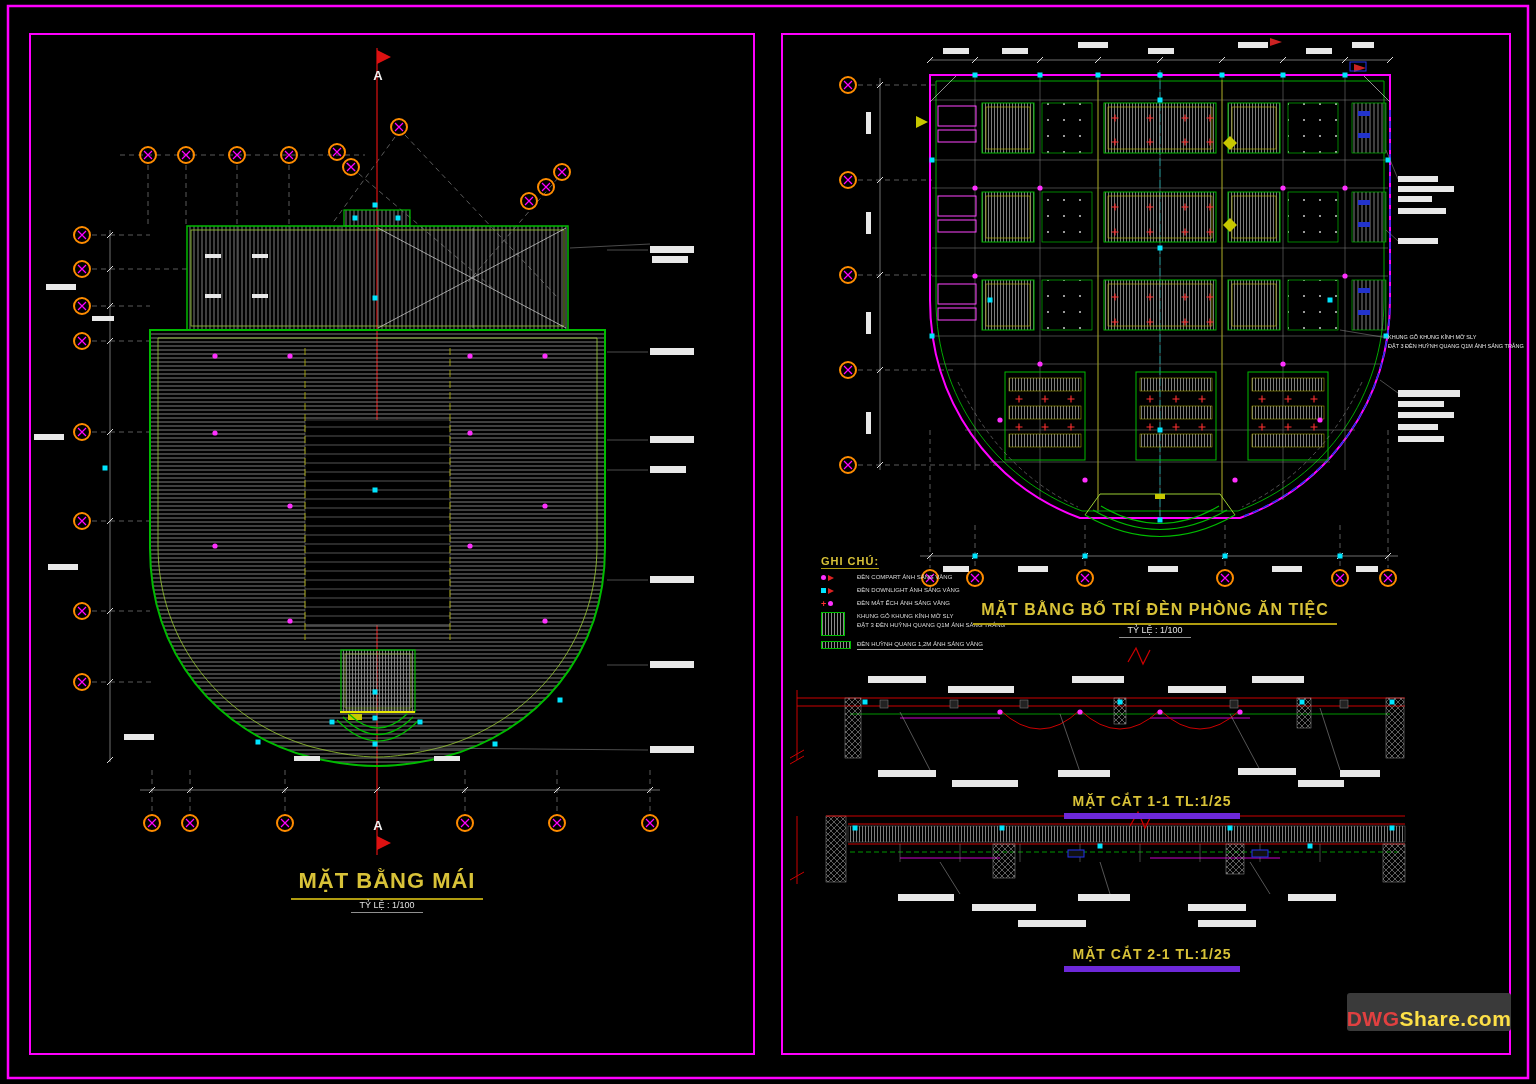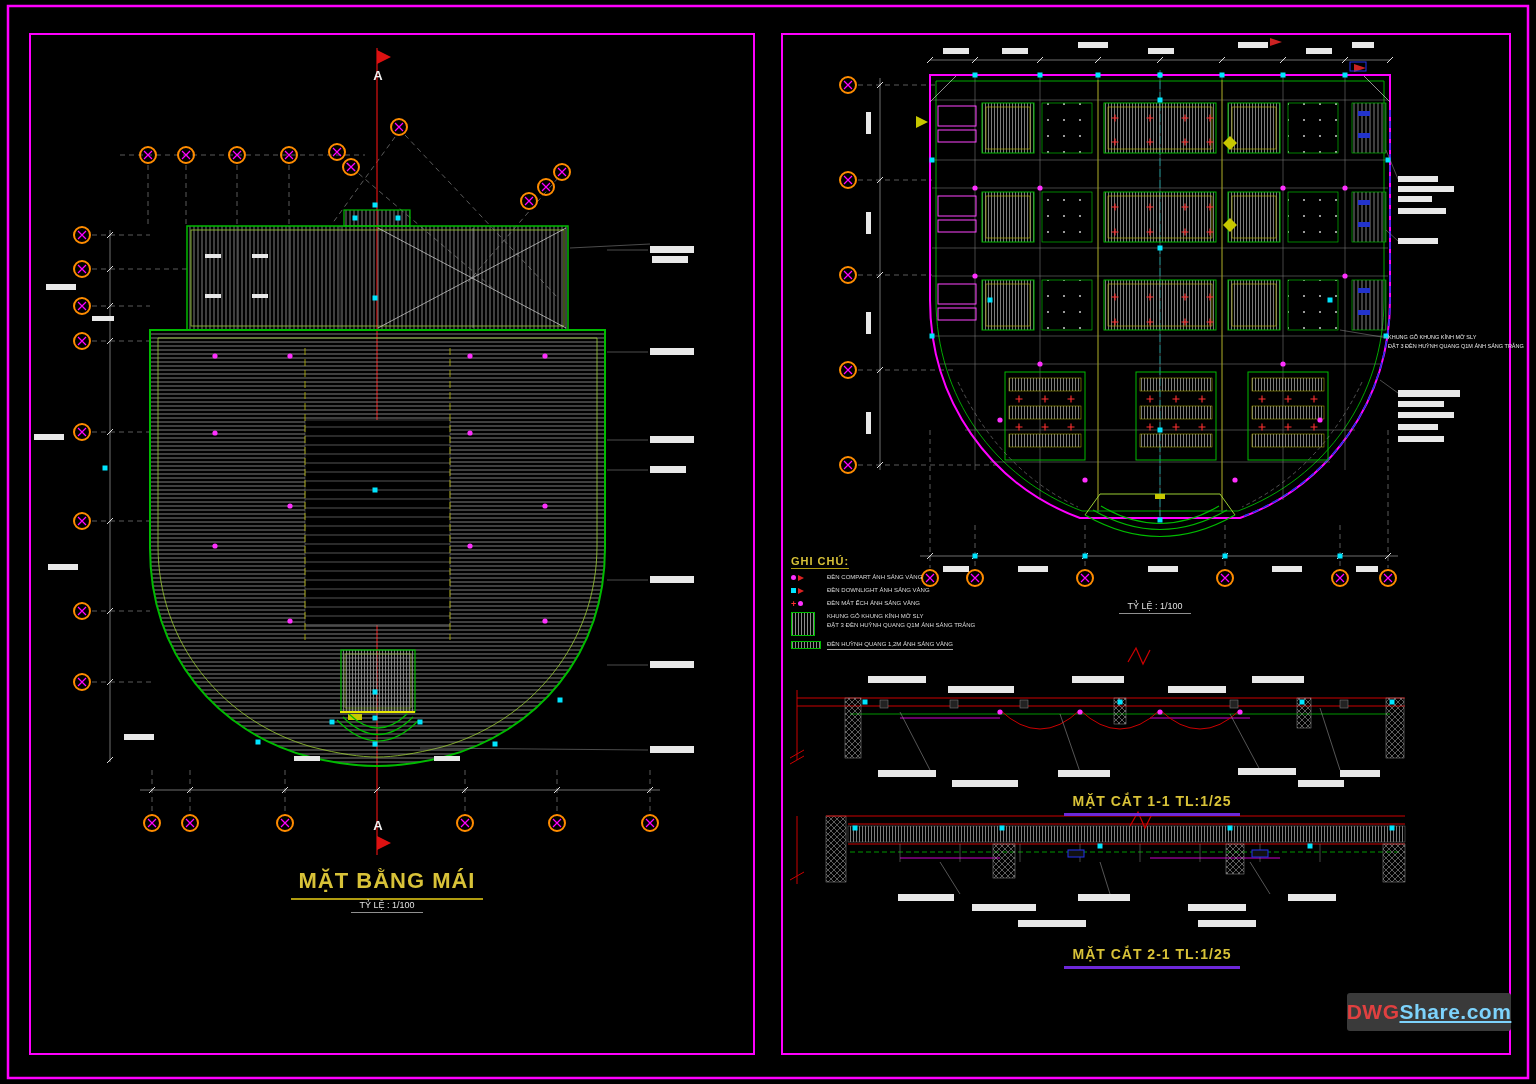--- a/index.html
+++ b/index.html
@@ -4,44 +4,44 @@
 <style>
   html,body{margin:0;padding:0;background:#000;}
   .page{position:relative;width:1536px;height:1084px;background:#000;overflow:hidden;
         font-family:"Liberation Sans",sans-serif;}
   .abs{position:absolute;left:0;top:0;}
   .amark{position:absolute;width:18px;text-align:center;color:#f0f0f0;font-size:13px;font-weight:bold;}
   .tblock{position:absolute;text-align:center;}
   .ttl{display:inline-block;color:#d8c238;font-weight:bold;letter-spacing:1px;
        border-bottom:2px solid #b09c10;padding:0 8px 4px;white-space:nowrap;}
   .big{font-size:22px;} .med{font-size:16px;} .sml{font-size:14px;}
-  .cyl{border-bottom:3px solid #6d28d9;}
+  .cyl{border-bottom:6px solid #6d28d9;}
   .scl{margin-top:0;font-size:9px;color:#e0e0e0;}
   .scl span{border-bottom:1px solid #909090;padding:0 8px 2px;}
-  .legend{position:absolute;width:215px;}
+  .legend{position:absolute;width:215px;margin-left:30px;}
   .lg-title{display:inline-block;color:#d8c238;font-weight:bold;font-size:11px;
             border-bottom:1.5px solid #b09c10;padding-bottom:1px;letter-spacing:1px;}
   .lg-item{display:flex;align-items:center;gap:6px;margin-top:4px;}
   .lg-item.tall{align-items:flex-start;}
   .lg-ic{width:30px;display:inline-flex;align-items:center;gap:2px;flex:0 0 30px;}
   .lg-lb{font-size:6px;color:#dddddd;white-space:nowrap;line-height:1.5;}
   .lg-lb.ul{border-bottom:1px solid #aaa;}
   .dot{width:5px;height:5px;border-radius:50%;background:#ff30ff;display:inline-block;}
   .arr{width:0;height:0;border-left:6px solid #dd2222;border-top:3px solid transparent;border-bottom:3px solid transparent;display:inline-block;}
   .sq{width:5px;height:5px;background:#00e5ff;display:inline-block;}
   .plus{color:#ff3030;font-size:9px;font-weight:bold;line-height:6px;}
   .frame{width:22px;height:22px;border:1px solid #00bb00;
          background:repeating-linear-gradient(90deg,#8a8a8a 0 1px,transparent 1px 3px);}
   .bar{width:28px;height:6px;border:1px solid #00bb00;
        background:repeating-linear-gradient(90deg,#8a8a8a 0 1px,transparent 1px 3px);}
   .note{position:absolute;font-size:5.5px;color:#e8e8e8;line-height:1.7;white-space:nowrap;}
   .wm{position:absolute;left:1347px;top:993px;width:164px;height:38px;background:#3a3a3a;
-      border-radius:3px;display:flex;align-items:center;justify-content:center;
+      border-radius:3px;display:flex;align-items:flex-end;justify-content:center;
       font-size:21px;font-weight:bold;letter-spacing:.5px;}
-  .wm-red{color:#e04040;} .wm-gray{color:#7dd3fc;text-decoration:underline;}
+  .wm-red{color:#e04040;} .wm-gray{color:#fde047;}
 </style>
 </head>
 <body>
 
 <div class="page">
 
 <svg class="abs" width="1536" height="1084" viewBox="0 0 1536 1084">
   <defs>
     <pattern id="hatchH" width="4" height="4" patternUnits="userSpaceOnUse">
       <path d="M0 2 H4" stroke="#8c8c8c" stroke-width="0.9"></path>
@@ -653,20 +653,21 @@
   </div>
   <div class="lg-item">
     <span class="lg-ic">
           <i class="bar"></i>
         </span>
     <span class="lg-lb ul">ĐÈN HUỲNH QUANG 1,2M ÁNH SÁNG VÀNG</span>
   </div>
 </div>
 
 <div class="tblock" style="left:950px;top:601px;width:410px">
+  <div><span class="ttl med">MẶT BẰNG BỐ TRÍ ĐÈN PHÒNG ĂN TIỆC</span></div>
   <div class="scl"><span>TỶ LỆ : 1/100</span></div>
 </div>
 
 <div class="note" style="left:1388px;top:333px">
   <div>KHUNG GỖ KHUNG KÍNH MỜ SLY</div>
   <div>ĐẶT 3 ĐÈN HUỲNH QUANG Q1M ÁNH SÁNG TRẮNG</div>
 </div>
 
 <div class="tblock" style="left:1042px;top:792px;width:220px">
   <span class="ttl sml cyl">MẶT CẮT 1-1 TL:1/25</span>

